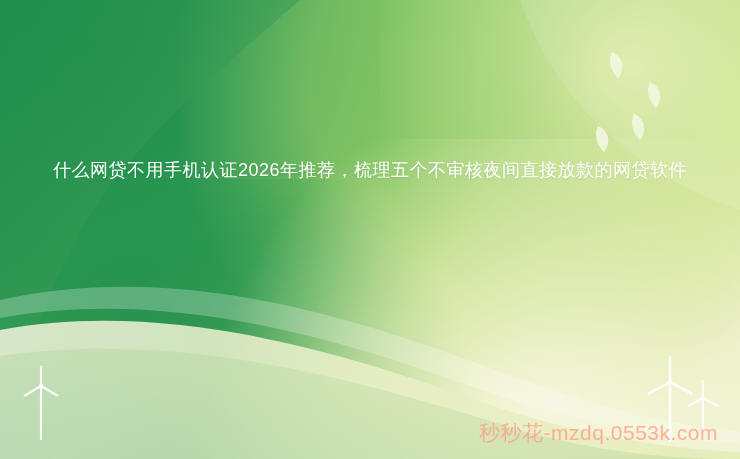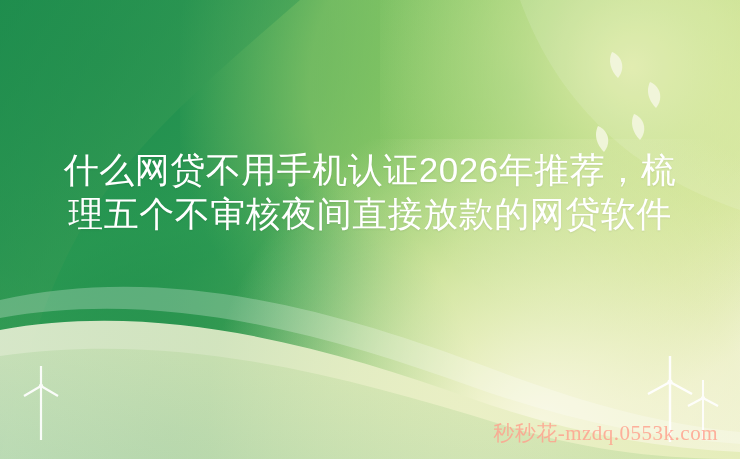--- a/index.html
+++ b/index.html
@@ -51,36 +51,36 @@
     left: 0; top: 0;
     width: 740px; height: 459px;
   }
   .headline {
     position: absolute;
     left: 0;
     top: 148px;
     width: 740px;
     text-align: center;
     color: #ffffff;
-    font-size: 35px;
+    font-size: 18px;
     line-height: 44px;
     font-weight: 400;
     letter-spacing: 0.5px;
     padding: 0 48px;
     box-sizing: border-box;
     text-shadow: 0 1px 2px rgba(0,0,0,0.08);
   }
   .watermark {
     position: absolute;
     right: 22px;
     bottom: 12px;
     color: rgba(255,160,140,0.82);
     font-size: 21px;
     letter-spacing: 0.5px;
-    font-family: Liberation Serif, serif;
+    font-family: Liberation Sans, sans-serif;
   }
 </style>
 </head>
 <body>
 
 <div class="banner">
 
   <div class="wash-a"></div>
   <div class="wash-b"></div>
   <div class="wash-c"></div>

